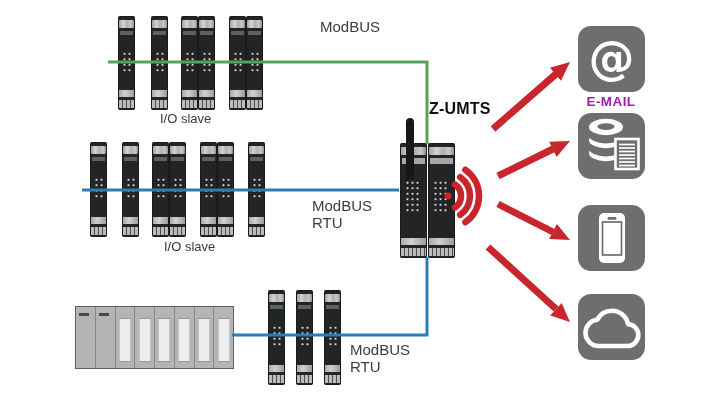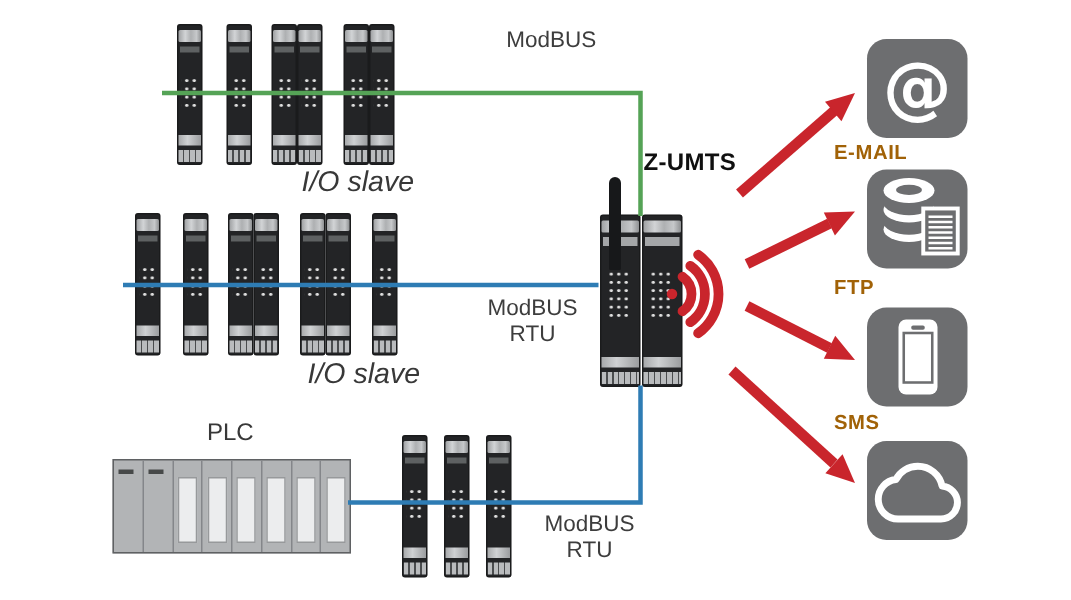--- a/index.html
+++ b/index.html
@@ -28,29 +28,29 @@
   
   #plc{position:absolute;left:75px;top:306px;width:157px;height:61px;background:#b2b4b6;
        border:1.5px solid #5f6163;display:flex;z-index:2;}
   .plc-slot{position:relative;flex:1;border-right:1px solid #84868a;}
   .plc-slot:last-child{border-right:none;}
   .plc-dash{position:absolute;top:6px;left:3px;width:10px;height:3px;background:#474949;}
   .plc-panel{position:absolute;top:11px;bottom:6px;left:50%;transform:translateX(-50%);
        width:11px;background:#ecedee;border:1px solid #97999b;}
   
   .bus-label{position:absolute;color:#3d3d3d;font-size:15px;line-height:17px;
-       text-align:center;z-index:10;}
-  .io-label{position:absolute;color:#383838;font-size:19px;text-align:right;z-index:10;font-style:italic;}
+       z-index:10;}
+  .io-label{position:absolute;color:#383838;font-size:13px;text-align:left;z-index:10;}
   .plc-title{position:absolute;color:#383838;font-size:16px;text-align:center;z-index:10;}
   .gw-label{position:absolute;color:#101010;font-size:16px;font-weight:bold;z-index:10;
        letter-spacing:.2px;}
   
   .out-icon{position:absolute;left:578px;width:67px;height:66px;background:#6d6e70;
        border-radius:13px;z-index:10;display:flex;align-items:center;justify-content:center;}
-  .out-label{position:absolute;left:556px;width:110px;text-align:left;color:#a16207;
+  .out-label{position:absolute;left:556px;width:110px;text-align:center;color:#a21caf;
        font-size:13.5px;font-weight:bold;letter-spacing:.4px;z-index:10;}
   .at-glyph{color:#ffffff;font-family:"DejaVu Sans",sans-serif;font-size:46px;
        font-weight:bold;line-height:1;margin-top:-3px;}
   
   #overlay{position:absolute;left:0;top:0;z-index:20;pointer-events:none;}
 </style>
 </head>
 <body>
 
 <div id="canvas">
@@ -62,21 +62,20 @@
     <span style="display:block">ModBUS</span>
     <span style="display:block">RTU</span>
   </div>
   <div class="bus-label" style="left:350px;top:341px;width:86px;">
     <span style="display:block">ModBUS</span>
     <span style="display:block">RTU</span>
   </div>
 
   <div class="io-label" style="left:160px;top:111px;width:116px;">I/O slave</div>
   <div class="io-label" style="left:164px;top:239px;width:116px;">I/O slave</div>
-  <div class="plc-title" style="left:75px;top:280px;width:157px;">PLC</div>
   <div class="gw-label" style="left:429px;top:100px;">Z-UMTS</div>
 
   <div id="plc">
     <div class="plc-slot">
         <div class="plc-dash"></div>
       </div>
     <div class="plc-slot">
         <div class="plc-dash"></div>
       </div>
     <div class="plc-slot">
@@ -280,30 +279,28 @@
         <line x1="40" y1="31.5" x2="56" y2="31.5"></line>
           <line x1="40" y1="35" x2="56" y2="35"></line>
         <line x1="40" y1="38.5" x2="56" y2="38.5"></line>
           <line x1="40" y1="42" x2="56" y2="42"></line>
         <line x1="40" y1="45.5" x2="56" y2="45.5"></line>
           <line x1="40" y1="49" x2="56" y2="49"></line>
         <line x1="40" y1="52.5" x2="56" y2="52.5"></line>
       </g>
     </svg>
   </div>
-  <div class="out-label" style="top:184px;">FTP</div>
 
   <div class="out-icon" style="top:205px;">
     <svg width="66" height="66" viewBox="0 0 66 66">
       <rect x="20" y="8" width="26" height="50" rx="5" fill="#ffffff"></rect>
       <rect x="28.5" y="12" width="9" height="2.8" rx="1.2" fill="#6d6e70"></rect>
       <rect x="23.5" y="17" width="19" height="33" fill="#ffffff" stroke="#6d6e70" stroke-width="1.7"></rect>
     </svg>
   </div>
-  <div class="out-label" style="top:274px;">SMS</div>
 
   <div class="out-icon" style="top:294px;">
     <svg width="66" height="66" viewBox="0 0 66 66">
       <g transform="translate(6.5,8) scale(2.2)">
         <path d="M19.35 10.04A7.49 7.49 0 0 0 12 4C9.11 4 6.6 5.64 5.35 8.04A5.994 5.994 0 0 0 0 14c0 3.31 2.69 6 6 6h13c2.76 0 5-2.24 5-5 0-2.64-2.05-4.78-4.65-4.96z" fill="none" stroke="#ffffff" stroke-width="2.1" stroke-linejoin="round"></path>
       </g>
     </svg>
   </div>
 
 </div>

